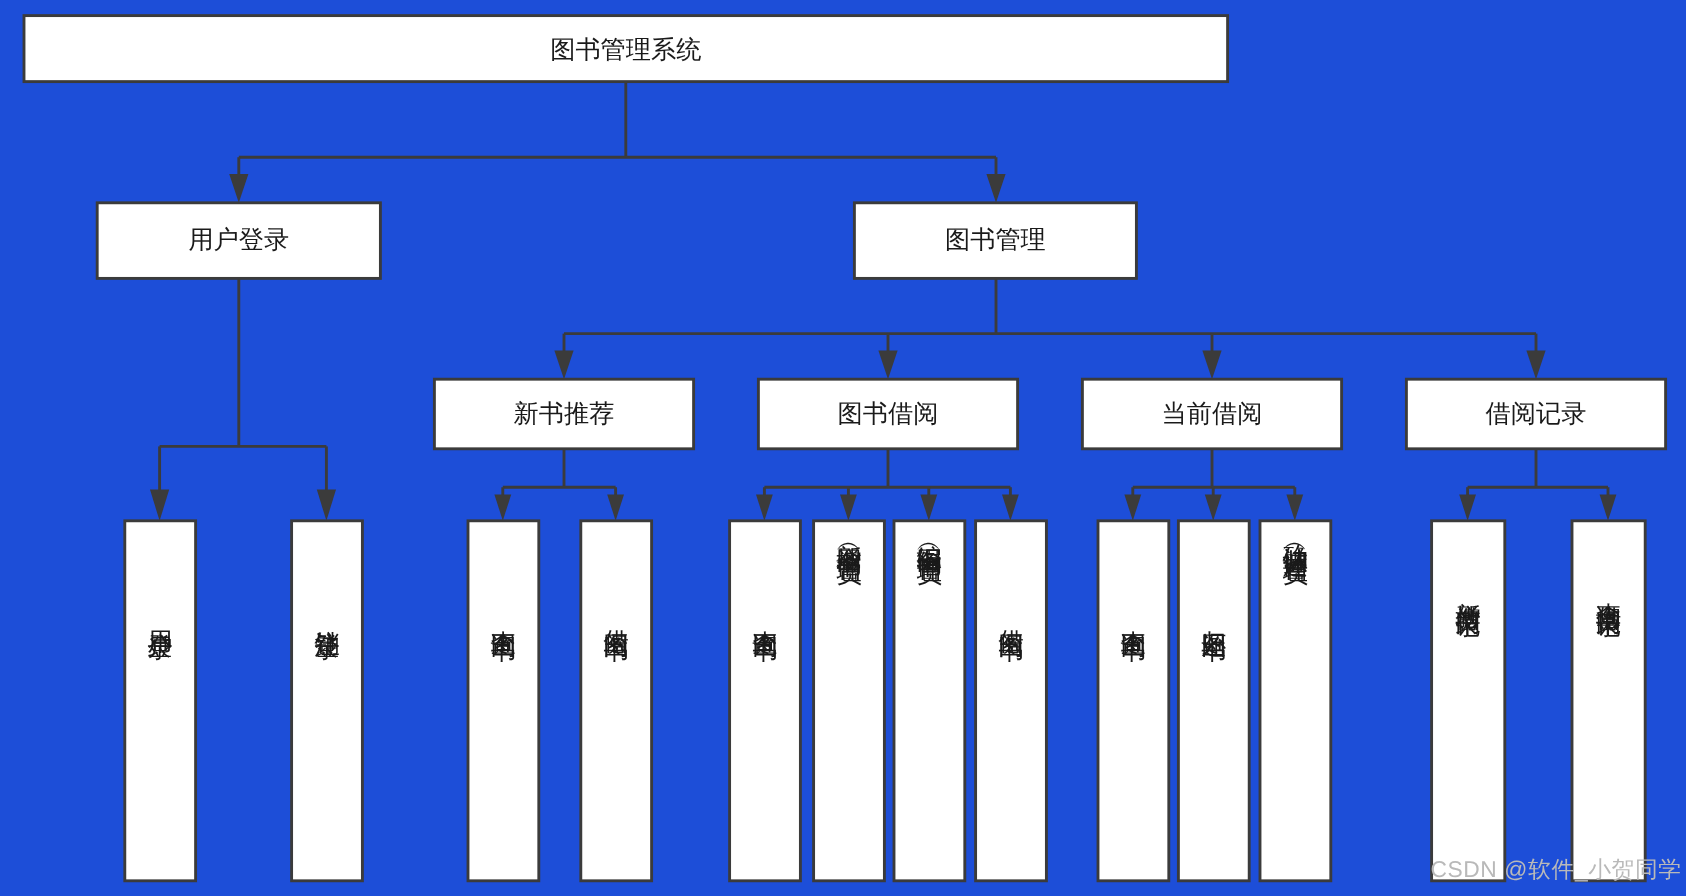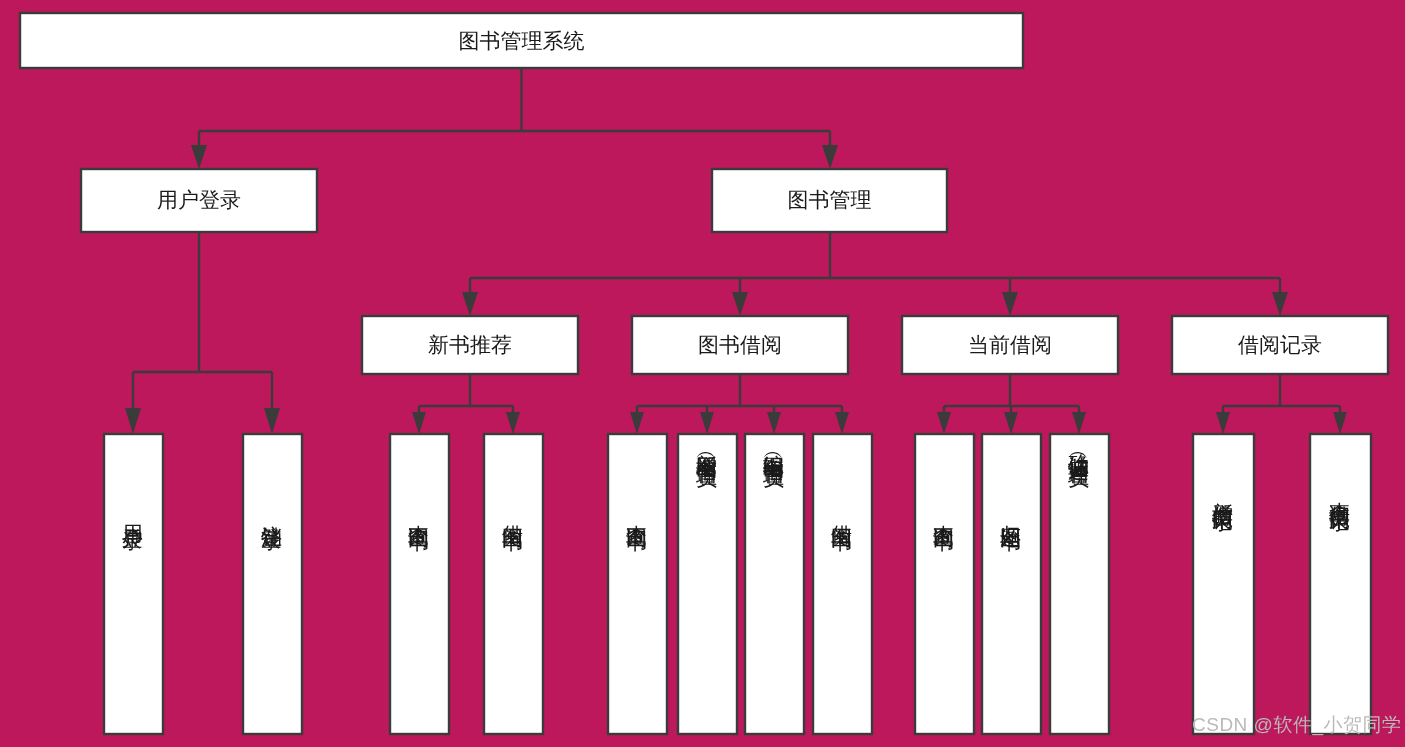--- a/index.html
+++ b/index.html
@@ -10,21 +10,21 @@
   body {
     width: 1405px;
     height: 747px;
     font-family: "Liberation Sans", "DejaVu Sans", sans-serif;
     overflow: hidden;
   }
   #diagram-root {
     position: relative;
     width: 1405px;
     height: 747px;
-    background: #be185d;
+    background: #1d4ed8;
   }
   svg.diagram-svg {
     position: absolute;
     left: 0;
     top: 0;
     width: 1405px;
     height: 747px;
   }
   .node-box {
     fill: #ffffff;

